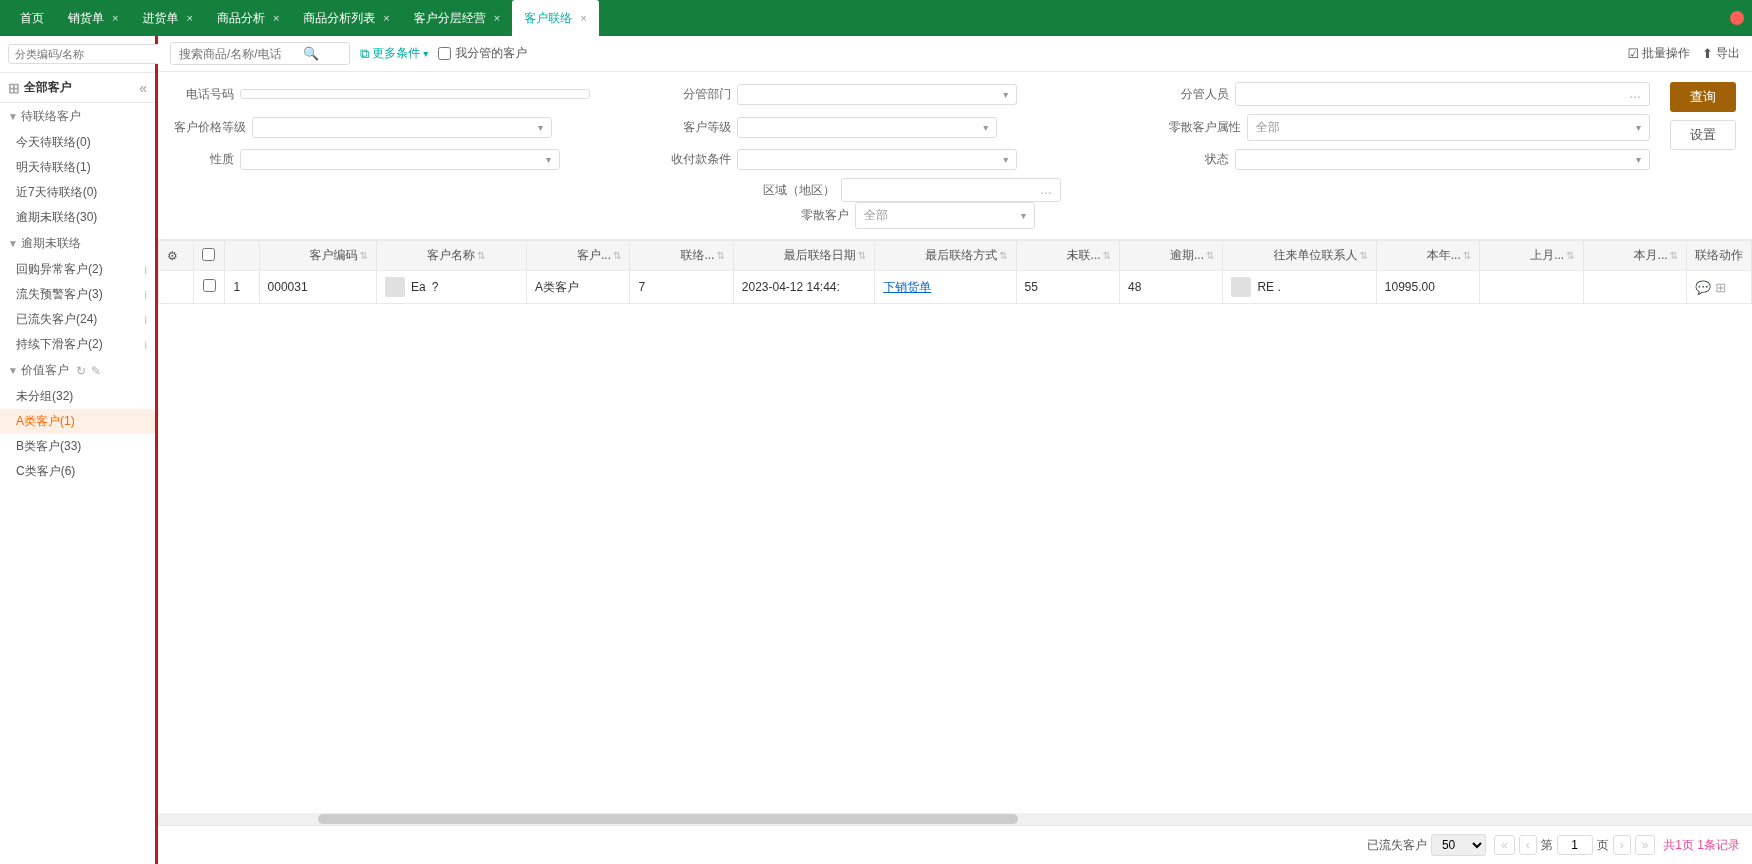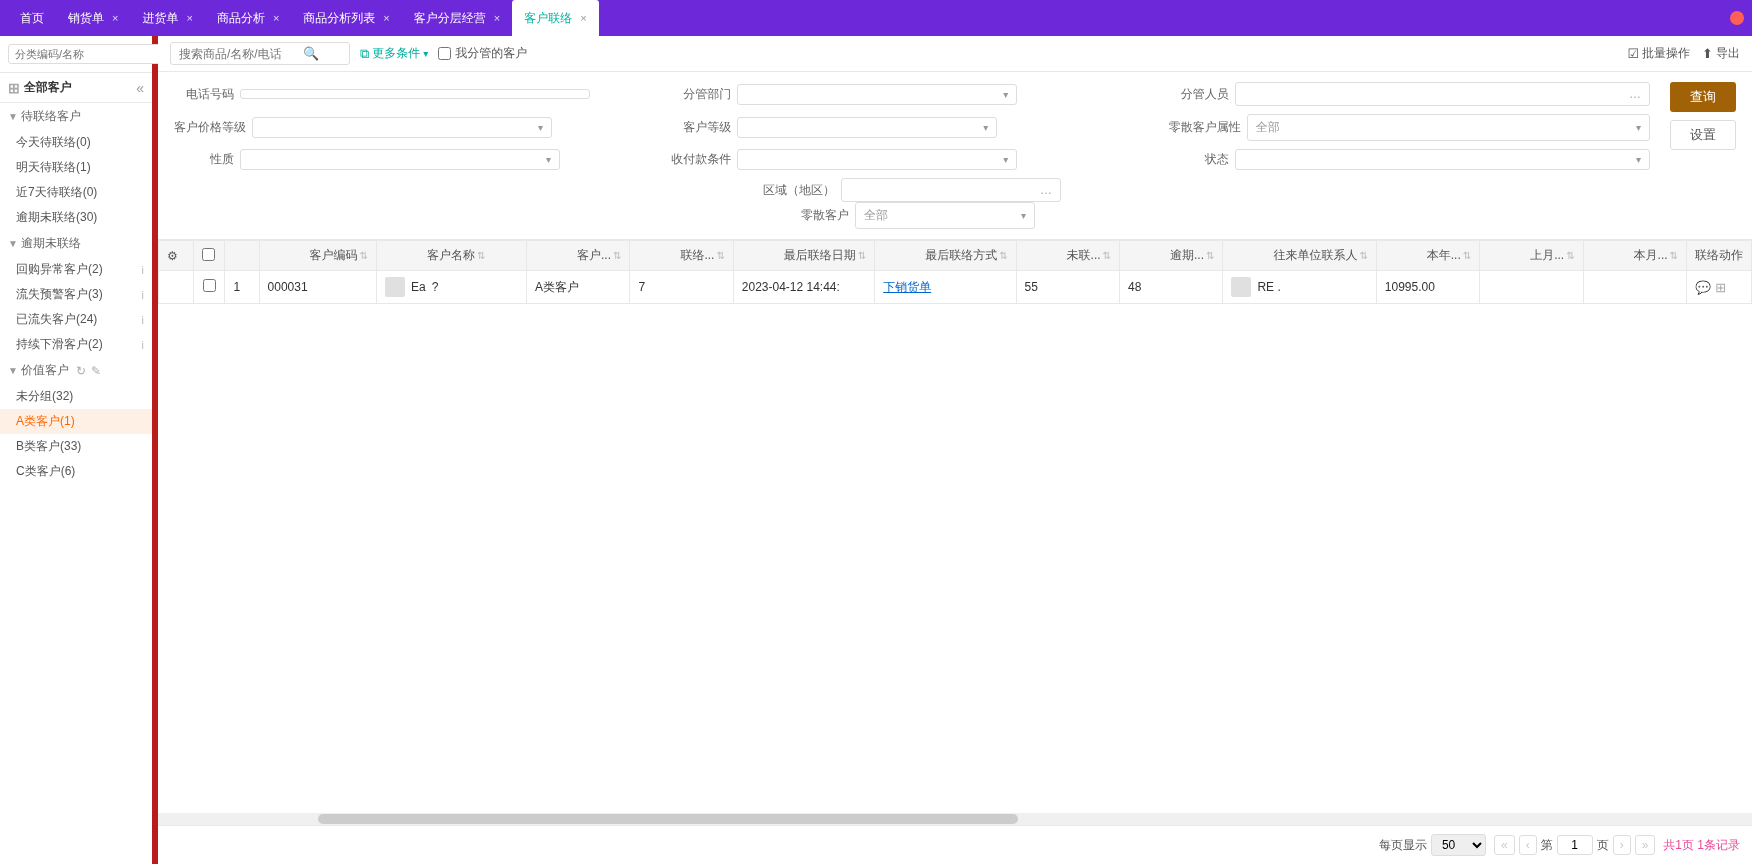--- a/index.html
+++ b/index.html
@@ -1,20 +1,20 @@
 <!DOCTYPE html>
 <html><head>
   <meta charset="utf-8">
   <style>
     * { box-sizing: border-box; margin: 0; padding: 0; font-family: 'Microsoft YaHei', Arial, sans-serif; font-size: 12px; }
     body { background: #f0f0f0; width: 1752px; height: 864px; overflow: hidden; }
 
     
     .top-nav {
-      background: #6d28d9;
+      background: #15803d;
       height: 36px;
       display: flex;
       align-items: center;
       padding: 0 8px;
       color: white;
       gap: 0;
       justify-content: space-between;
     }
     .nav-item {
       padding: 0 12px;
@@ -40,21 +40,21 @@
     
     .main-layout {
       display: flex;
       height: calc(864px - 36px);
     }
 
     
     .sidebar {
       width: 158px;
       background: white;
-      border-right: 6px solid #b91c1c;
+      border-right: 3px solid #b91c1c;
       display: flex;
       flex-direction: column;
       flex-shrink: 0;
     }
     .sidebar-search {
       padding: 8px;
       border-bottom: 1px solid #e8e8e8;
       display: flex;
       align-items: center;
       gap: 4px;
@@ -768,21 +768,21 @@
           </tbody>
         </table>
       </div>
 
       <div class="scrollbar-area">
         <div class="scrollbar-thumb"></div>
       </div>
 
       <div class="pagination-bar">
         <div class="page-size-select">
-          <span>每页显示</span>
+          <span>已流失客户</span>
           <select>
             <option value="10">10</option>
             <option value="20">20</option>
             <option value="50" selected="">50</option>
             <option value="100">100</option>
           </select>
         </div>
         <div class="page-controls">
           <button class="page-btn disabled">«</button>
           <button class="page-btn disabled">‹</button>

